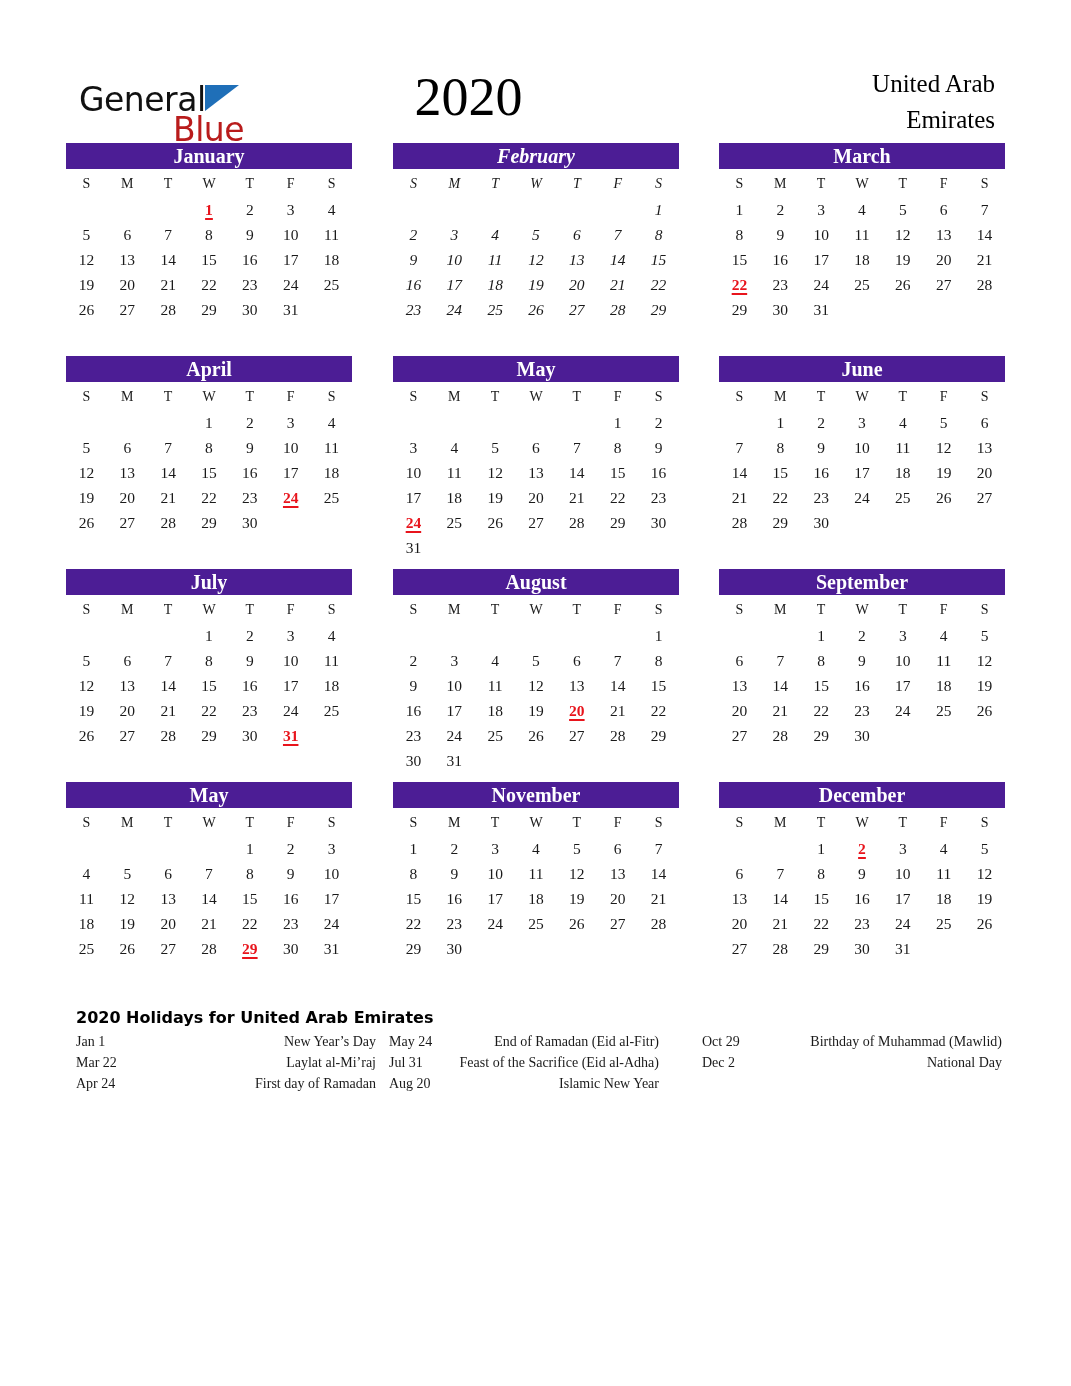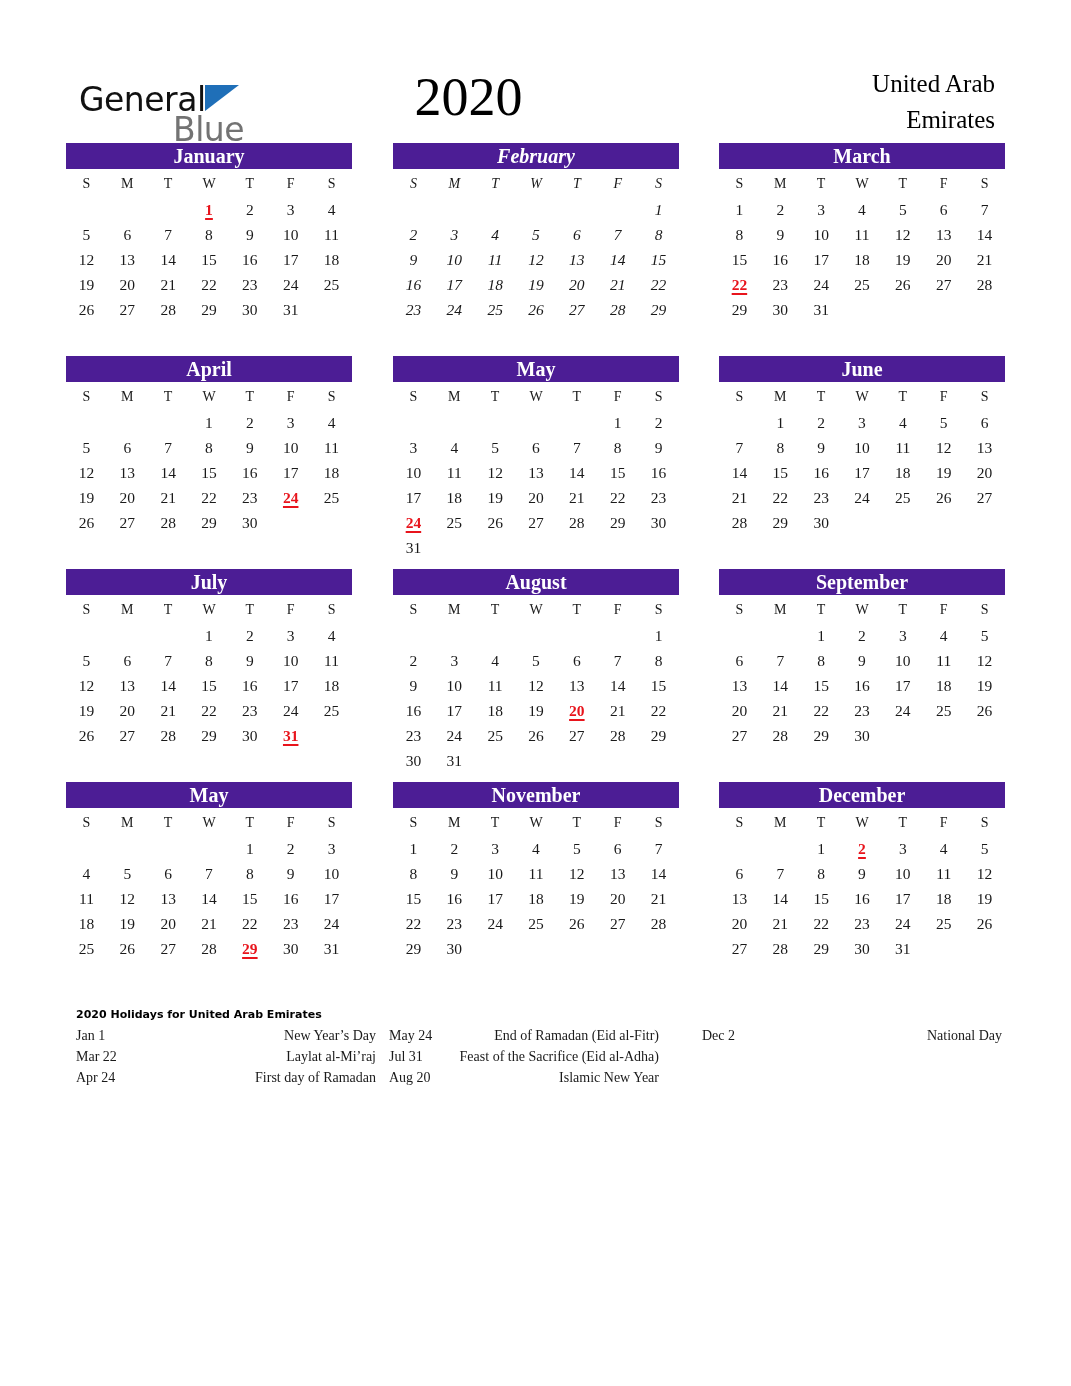--- a/index.html
+++ b/index.html
@@ -1,30 +1,30 @@
 <!DOCTYPE html>
 <html><head>
 <meta charset="utf-8">
 <style>
   html, body { margin:0; padding:0; background:#ffffff; }
   body { width:1071px; height:1386px; position:relative; overflow:hidden; font-family:"DejaVu Serif","Liberation Serif",serif; color:#1a1a1a; }
   .logo { position:absolute; left:79px; top:60px; width:170px; height:70px;margin-top:20px; }
   .logo .gen { position:absolute; left:0; top:0; font-family:"DejaVu Sans","Liberation Sans",sans-serif; font-size:33px; color:#111; letter-spacing:-0.5px; }
-  .logo .blu { position:absolute; left:94px; top:30px; font-family:"DejaVu Sans","Liberation Sans",sans-serif; font-size:33px; color:#737373; letter-spacing:-0.5px; }
+  .logo .blu { position:absolute; left:94px; top:30px; font-family:"DejaVu Sans","Liberation Sans",sans-serif; font-size:33px; color:#b91c1c; letter-spacing:-0.5px; }
   .logo .tri { position:absolute; left:126px; top:5px; width:0; height:0; border-top:0 solid transparent; border-left:34px solid #1f6fb8; border-bottom:26px solid transparent; transform:scaleX(1); }
   .year { position:absolute; left:0; width:937px; top:66px; text-align:center; font-family:"Liberation Serif","DejaVu Serif",serif; font-size:54px; color:#000; }
   .country { position:absolute; right:76px; top:66px; text-align:right; font-family:"Liberation Serif","DejaVu Serif",serif; font-size:25px; line-height:36px; color:#000; }
   .month { position:absolute; width:286px; }
   .mhead { height:26px; background:#4c1d95; color:#fff; text-align:center; font-family:"Liberation Serif","DejaVu Serif",serif; font-weight:bold; font-size:20px; line-height:26px; }
   .grid { display:grid; grid-template-columns:repeat(7, 1fr); margin-top:2px; }
   .cell { height:25px; line-height:25px; text-align:center; font-family:"Liberation Serif","DejaVu Serif",serif; font-size:15.5px; color:#1a1a1a; }
   .dow { height:26px; line-height:26px; font-size:14px; }
   .hol { color:#e8141c; font-weight:bold; text-decoration:underline; text-decoration-thickness:2px; text-underline-offset:3px; }
   .hols { position:absolute; left:76px; top:1008px; width:940px; }
-  .hols h2 { margin:0 0 4px 0; font-family:"DejaVu Sans","Liberation Sans",sans-serif; font-size:11px; font-weight:bold; color:#000; }
+  .hols h2 { margin:0 0 4px 0; font-family:"DejaVu Sans","Liberation Sans",sans-serif; font-size:16px; font-weight:bold; color:#000; }
   .hcols { position:relative; }
   .hcol { position:absolute; top:0; width:300px; }
   .hrow { display:flex; font-family:"Liberation Serif","DejaVu Serif",serif; font-size:14px; line-height:21px; color:#1a1a1a; }
   .hrow .hd { width:63px; flex:none; }
   .hrow .hn { flex:1;text-align:right; }
 </style>
 </head>
 <body>
 
 <div class="logo">
@@ -614,18 +614,22 @@
           <span class="hd">Jul 31</span>
           <span class="hn">Feast of the Sacrifice (Eid al-Adha)</span>
         </div>
         <div class="hrow">
           <span class="hd">Aug 20</span>
           <span class="hn">Islamic New Year</span>
         </div>
       </div>
       <div class="hcol" style="left: 626px;">
         <div class="hrow">
+          <span class="hd">Oct 29</span>
+          <span class="hn">Birthday of Muhammad (Mawlid)</span>
+        </div>
+        <div class="hrow">
           <span class="hd">Dec 2</span>
           <span class="hn">National Day</span>
         </div>
       </div>
     </div>
 </div>
 
 </body></html>

